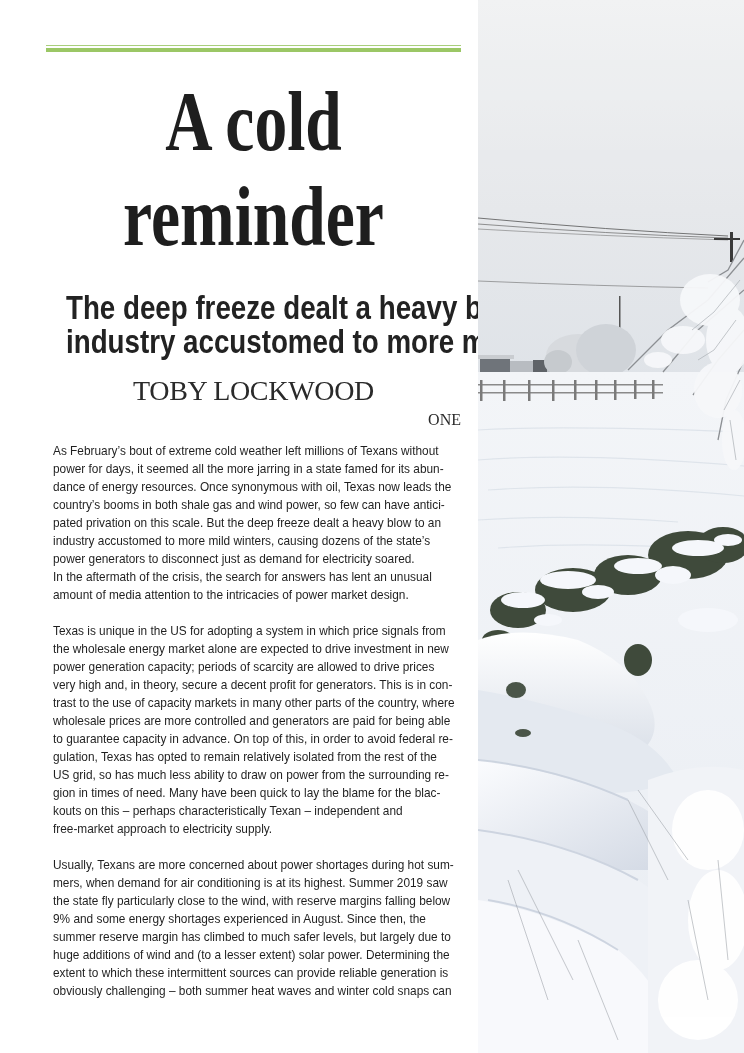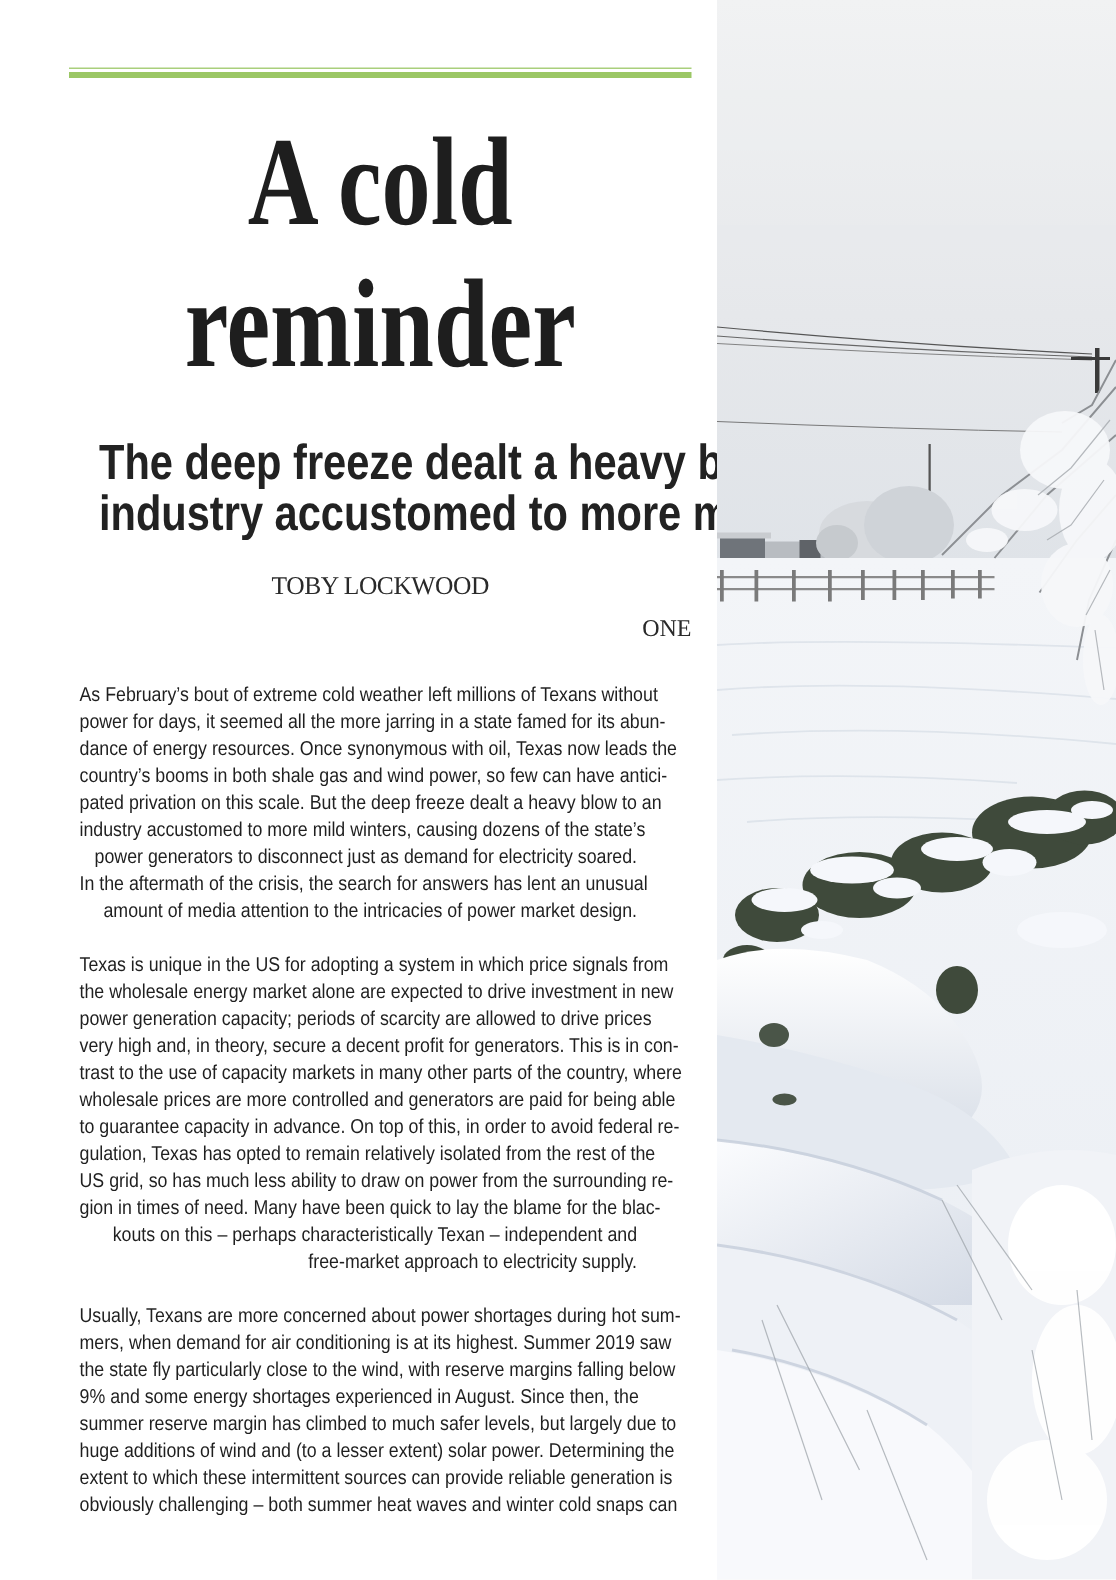--- a/index.html
+++ b/index.html
@@ -77,42 +77,41 @@
       transform-origin: center;
     }
 
     
     .author {
       position: absolute;
       left: 46px; top: 378px;
       width: 415px;
       text-align: center;
       font-family: "Liberation Serif", serif;
-      font-size: 17px;
+      font-size: 28px;
       line-height: 26px;
       color: #2a2a2a;
       letter-spacing: -0.3px;
     }
     .affiliation {
       position: absolute;
       left: 46px; top: 410px;
       width: 415px;
       text-align: right;
       font-family: "Liberation Serif", serif;
       font-size: 16px;
       line-height: 20px;
       color: #2a2a2a;
     }
 
     
     .body {
       position: absolute;
-      left: 53px; top: 454px;
+      left: 53px; top: 442px;
       width: 420px;
-      text-align: right;
     }
     .para {
       margin: 0 0 18px 0;
     }
     .line {
       display: block;
       white-space: nowrap;
       font-family: "Liberation Sans", sans-serif;
       font-size: 13.4px;
       line-height: 18px;

